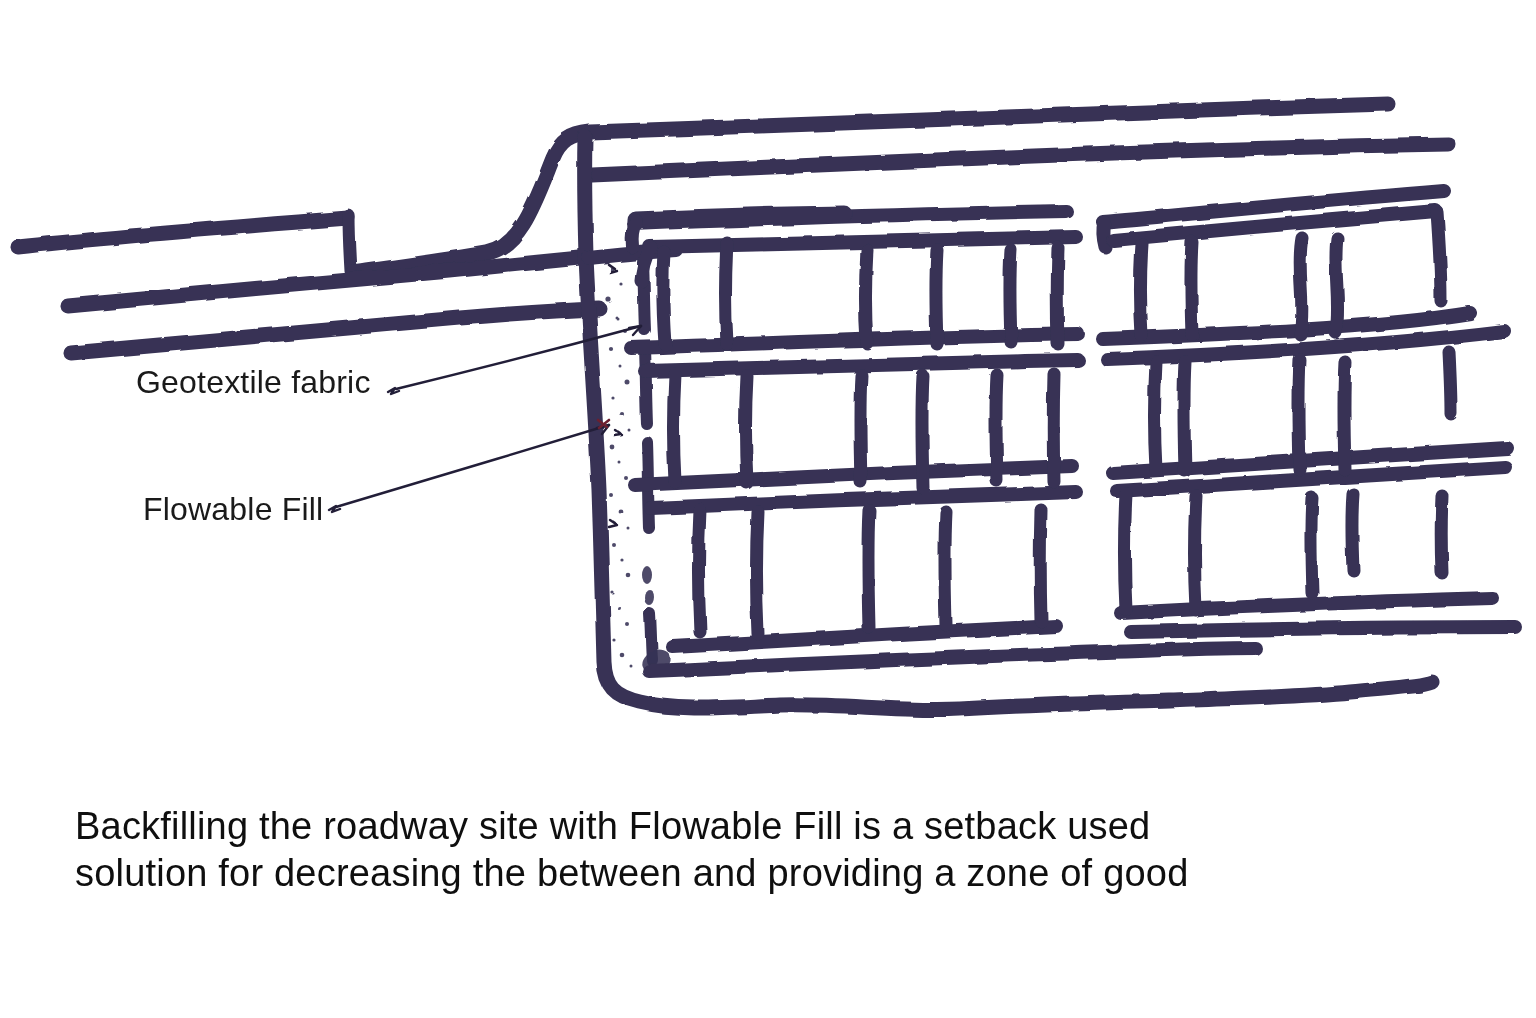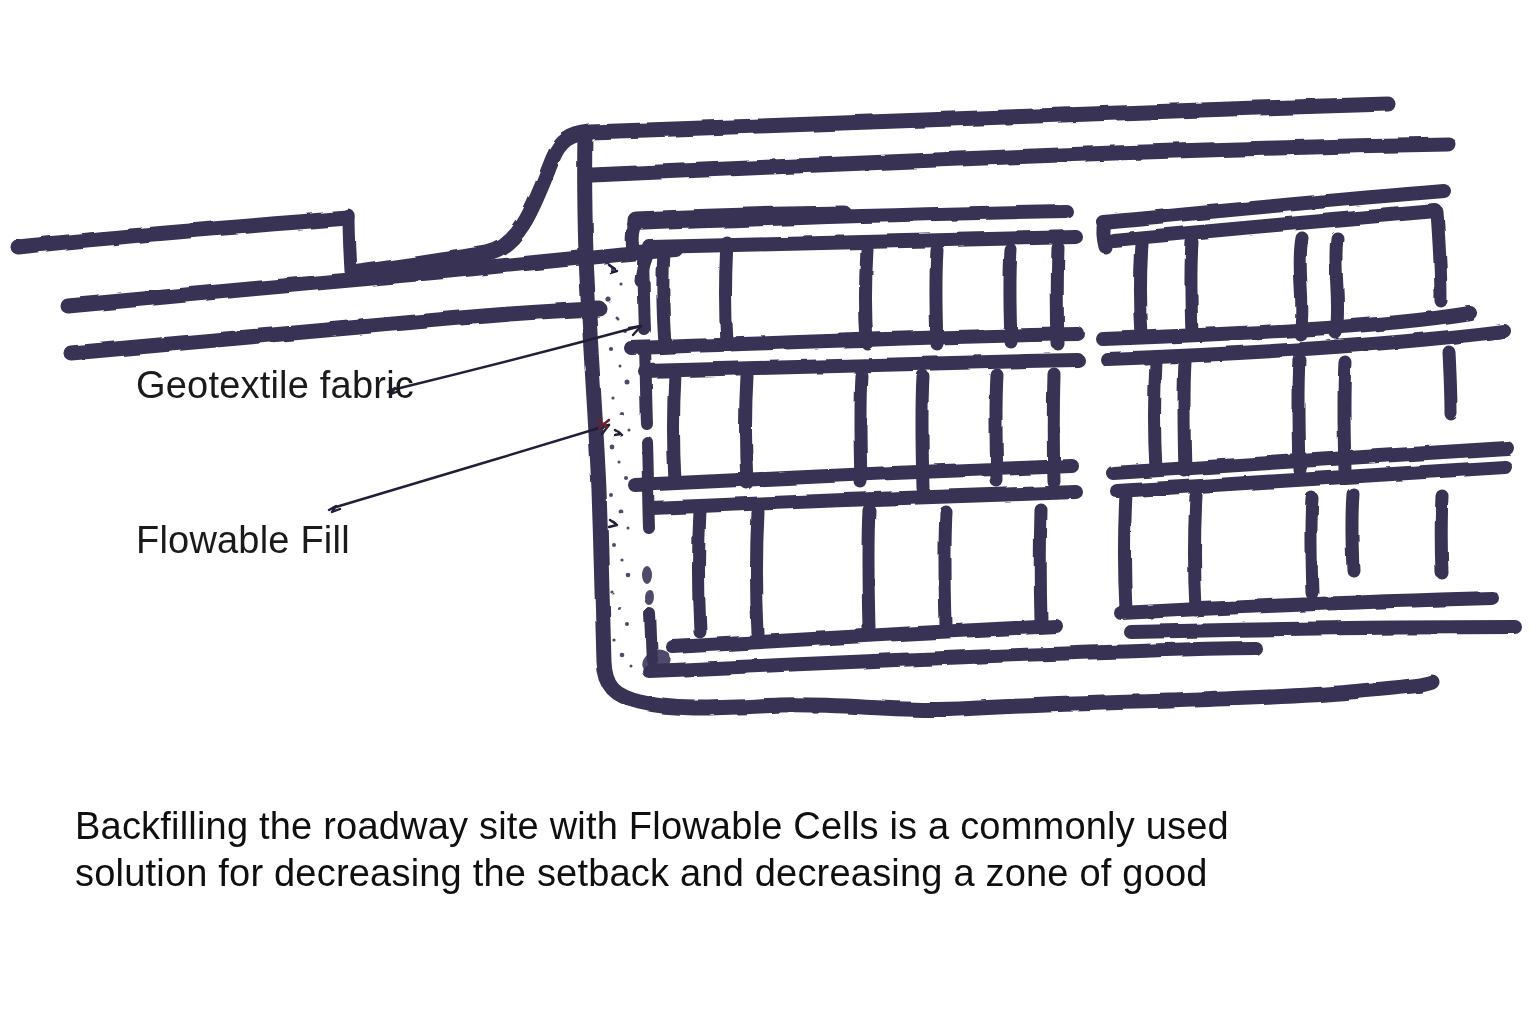--- a/index.html
+++ b/index.html
@@ -13,23 +13,23 @@
     --ink-dark:#221e38;
     --red:#6b2030;
   }
   svg.sketch{position:absolute;left:0;top:0;}
   .ink{fill:none;stroke:var(--ink);stroke-linecap:round;stroke-linejoin:round;}
   .w17{stroke-width:17px;} .w15{stroke-width:15px;} .w14{stroke-width:14px;}
   .w13{stroke-width:13px;} .w12{stroke-width:12px;}
   .thin{fill:none;stroke:var(--ink-dark);stroke-width:2.4px;stroke-linecap:round;stroke-linejoin:round;}
   .red{fill:none;stroke:var(--red);stroke-width:2.6px;stroke-linecap:round;}
   .speck{fill:var(--ink);opacity:.88;}
-  .label{position:absolute;font-size:38px;color:#1a1a1a;letter-spacing:.2px;white-space:nowrap;}
+  .label{position:absolute;font-size:32px;color:#1a1a1a;letter-spacing:.2px;white-space:nowrap;}
   .label-geotextile{left:136px;top:364px;}
-  .label-flowable{left:136px;top:491px;margin-top:28px;}
+  .label-flowable{left:143px;top:491px;}
   .caption{position:absolute;left:75px;top:803px;font-size:38px;line-height:47px;color:#0f0f0f;letter-spacing:.2px;white-space:nowrap;}
 </style>
 </head>
 <body style="--ink: #373254; --ink-dark: #221e38; --red: #6b2030;">
 
 <svg class="sketch" width="1536" height="1018" viewBox="0 0 1536 1018" aria-hidden="true">
   <defs>
     <filter id="rough" x="-5%" y="-5%" width="110%" height="110%">
       <feTurbulence type="fractalNoise" baseFrequency="0.032" numOctaves="2" seed="7" result="n"></feTurbulence>
       <feDisplacementMap in="SourceGraphic" in2="n" scale="4"></feDisplacementMap>
@@ -173,15 +173,15 @@
     <path class="thin" d="M329 510 l7 -4 l-4 6 l8 -3"></path>
     <path class="red" d="M598 420 l9 7 m-8 1 l10 -8"></path>
   </g>
 </svg>
 
 <div class="label label-geotextile">Geotextile fabric</div>
 
 <div class="label label-flowable">Flowable Fill</div>
 
 <div class="caption">
-  <div>Backfilling the roadway site with Flowable Cells is a commonly used</div>
-  <div>solution for decreasing the setback and decreasing a zone of good</div>
+  <div>Backfilling the roadway site with Flowable Fill is a setback used</div>
+  <div>solution for decreasing the between and providing a zone of good</div>
 </div>
 
 </body></html>

